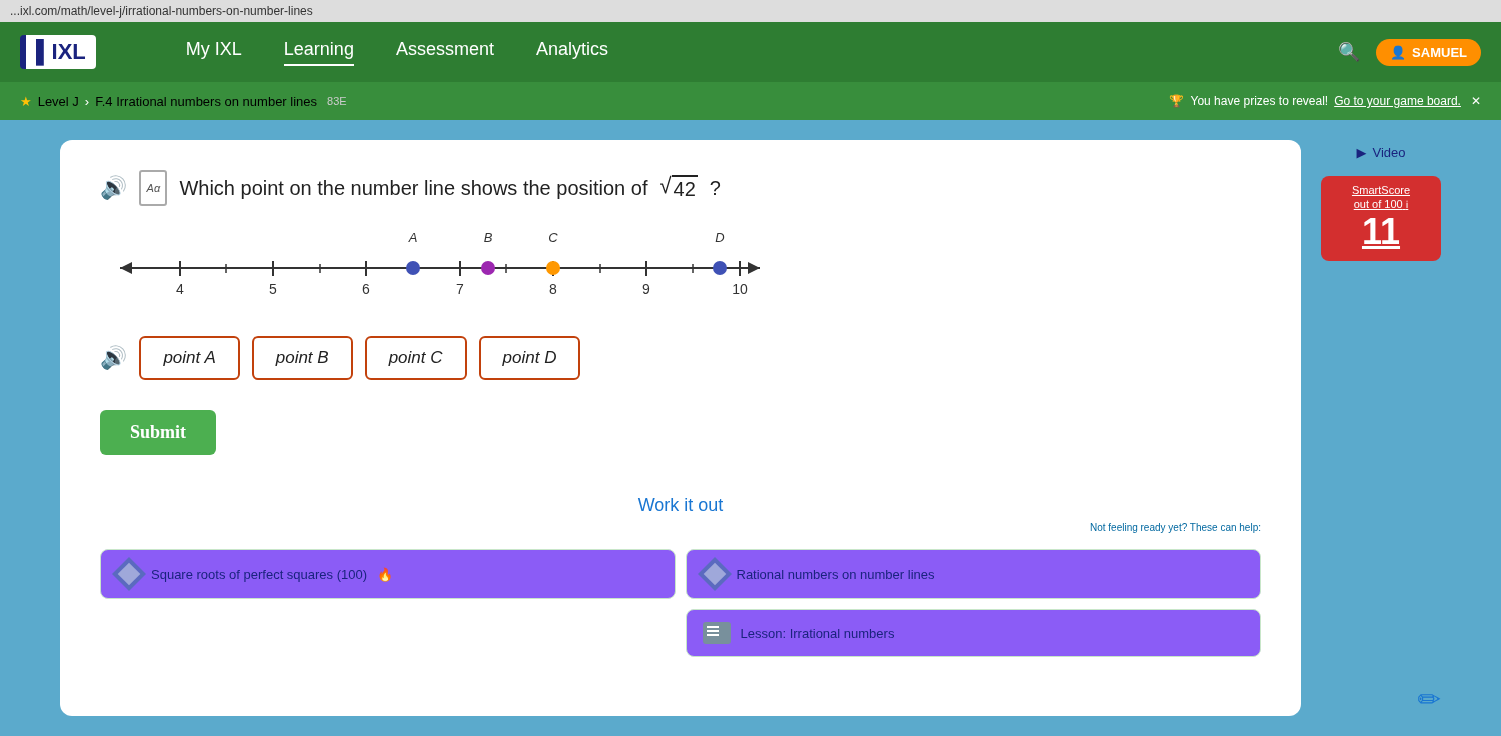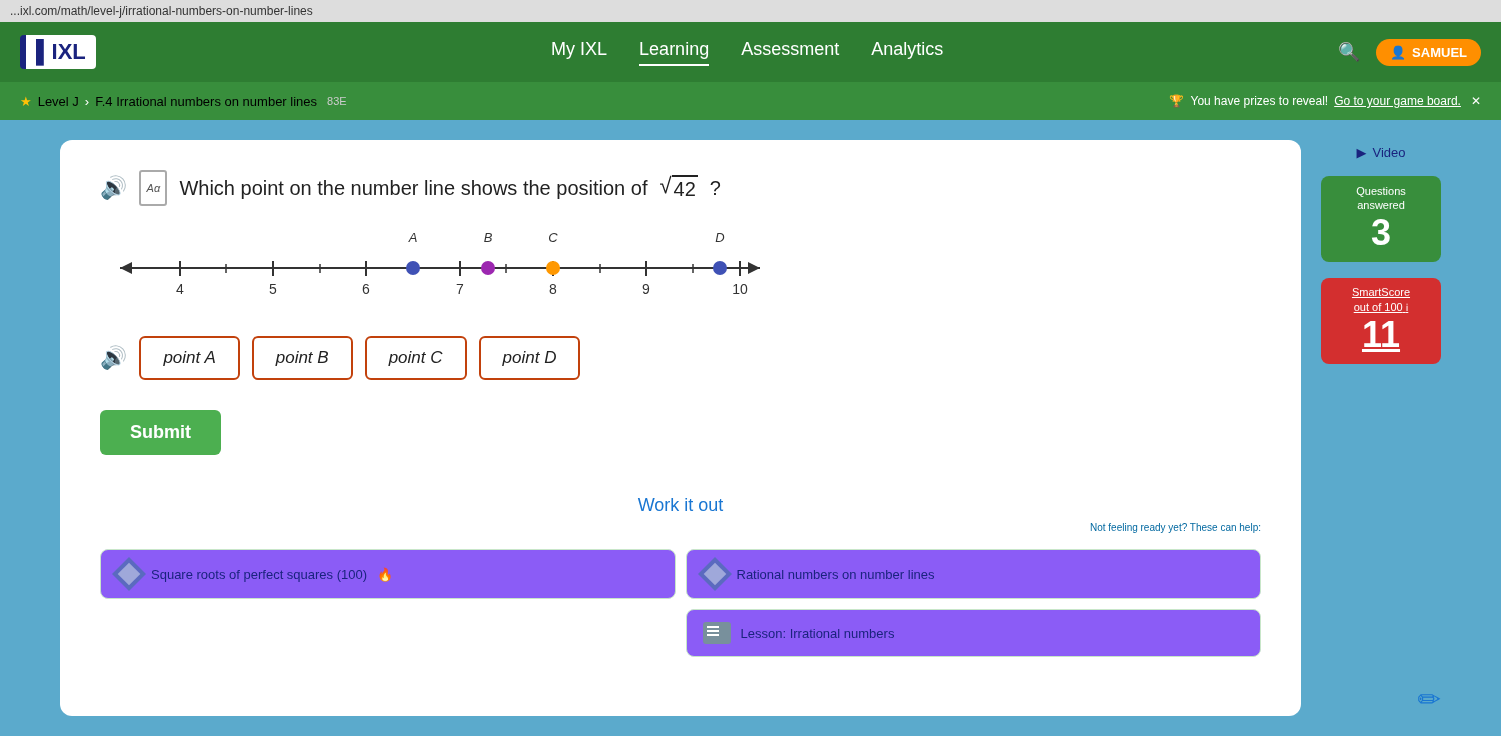--- a/index.html
+++ b/index.html
@@ -29,24 +29,23 @@
       background: white;
       color: #1a237e;
       font-weight: bold;
       font-size: 22px;
       padding: 4px 10px;
       border-radius: 4px;
       border-left: 6px solid #1a237e;
     }
     .nav-links {
       display: flex;
-      gap: 32px;
+      gap: 42px;
       margin-left: 60px;
       flex: 1;
-      justify-content: center;
     }
     .nav-link {
       color: white;
       font-size: 18px;
       text-decoration: none;
       cursor: pointer;
       padding-bottom: 4px;
     }
     .nav-link.active {
       border-bottom: 2px solid white;
@@ -170,20 +169,21 @@
     .submit-btn {
       background: #4caf50;
       color: white;
       font-size: 18px;
       font-weight: bold;
       padding: 12px 30px;
       border: none;
       border-radius: 6px;
       cursor: pointer;
       margin-bottom: 30px;
+      font-family: Liberation Serif, serif;
     }
 
     
     .work-it-out {
       margin-top: 10px;
     }
     .work-it-out-title {
       color: #1976d2;
       font-size: 18px;
       text-align: center;
@@ -457,24 +457,20 @@
         </div>
       </div>
     </div>
   </div>
 
   <div class="right-sidebar">
     <div class="video-btn">
       <span>▶</span>
       <span>Video</span>
     </div>
-    <div class="questions-answered-box">
-      <span style="font-size:11px; line-height:1.2;">Questions<br>answered</span>
-      <span class="big-num">3</span>
-    </div>
     <div class="smart-score-box">
       <span style="font-size:11px; line-height:1.2;">SmartScore<br>out of 100</span>
       <span style="font-size:10px; cursor:pointer;">ℹ</span>
       <span class="big-num">11</span>
     </div>
     <div class="pencil-icon">✏</div>
   </div>
 
 </div>
 

